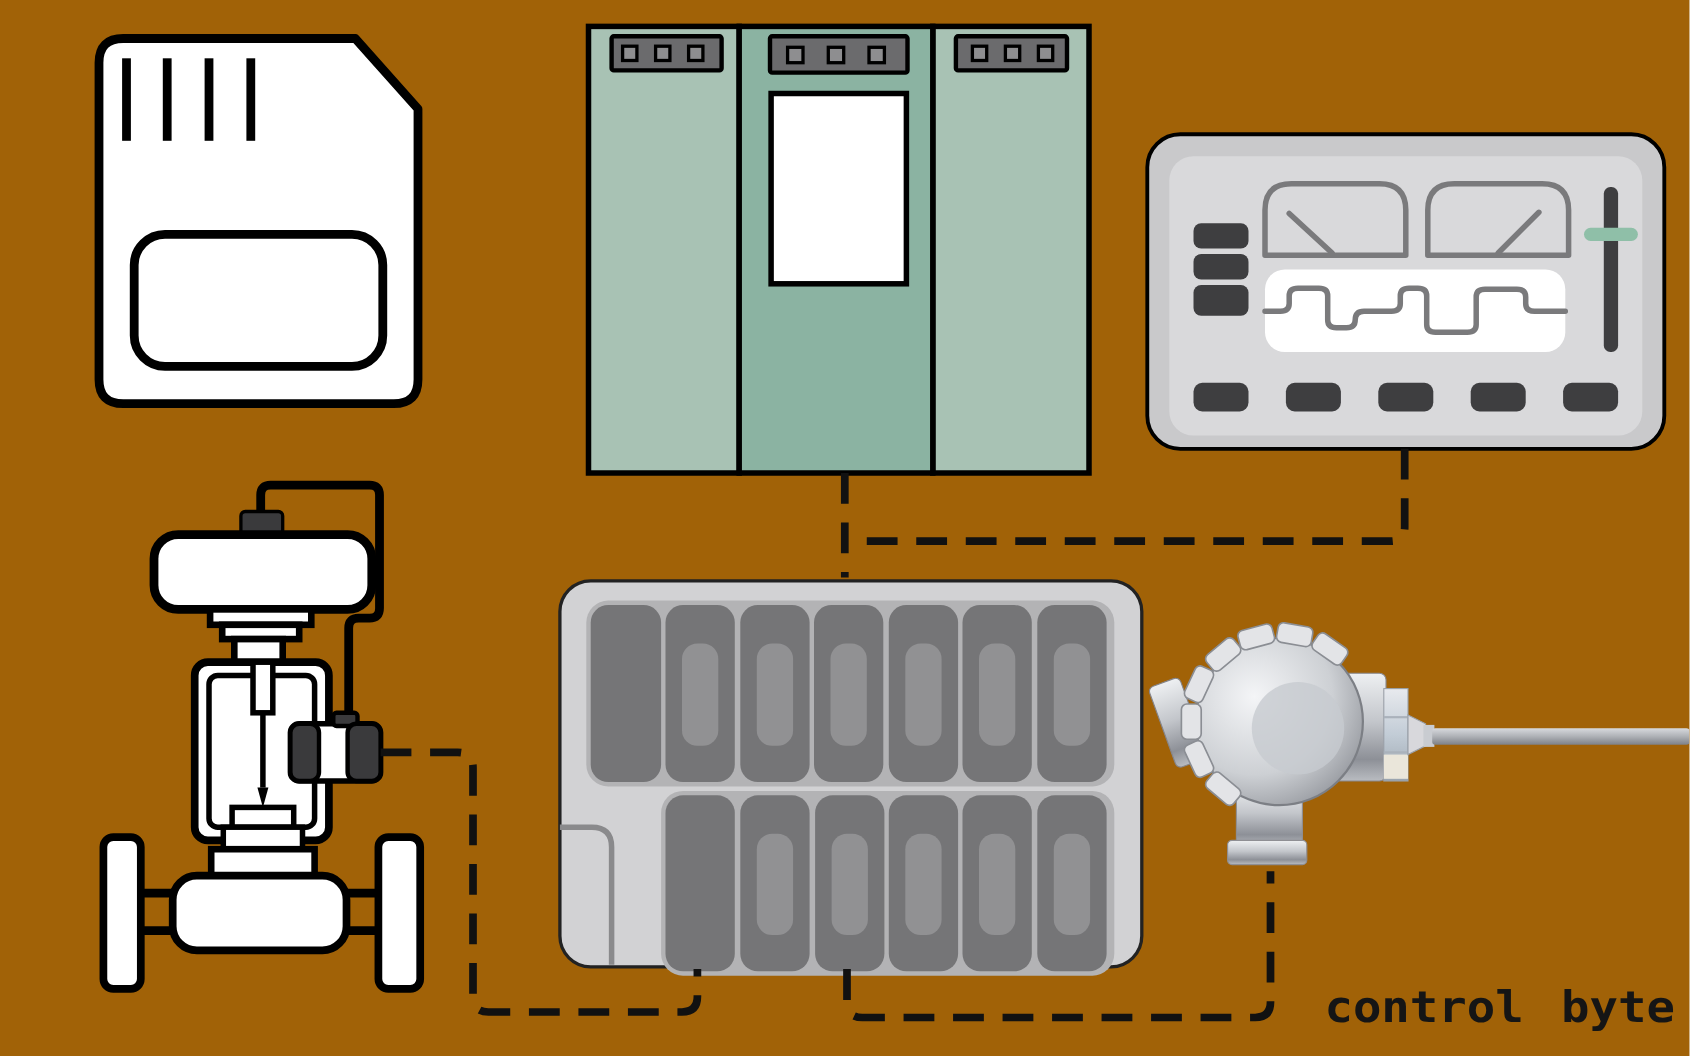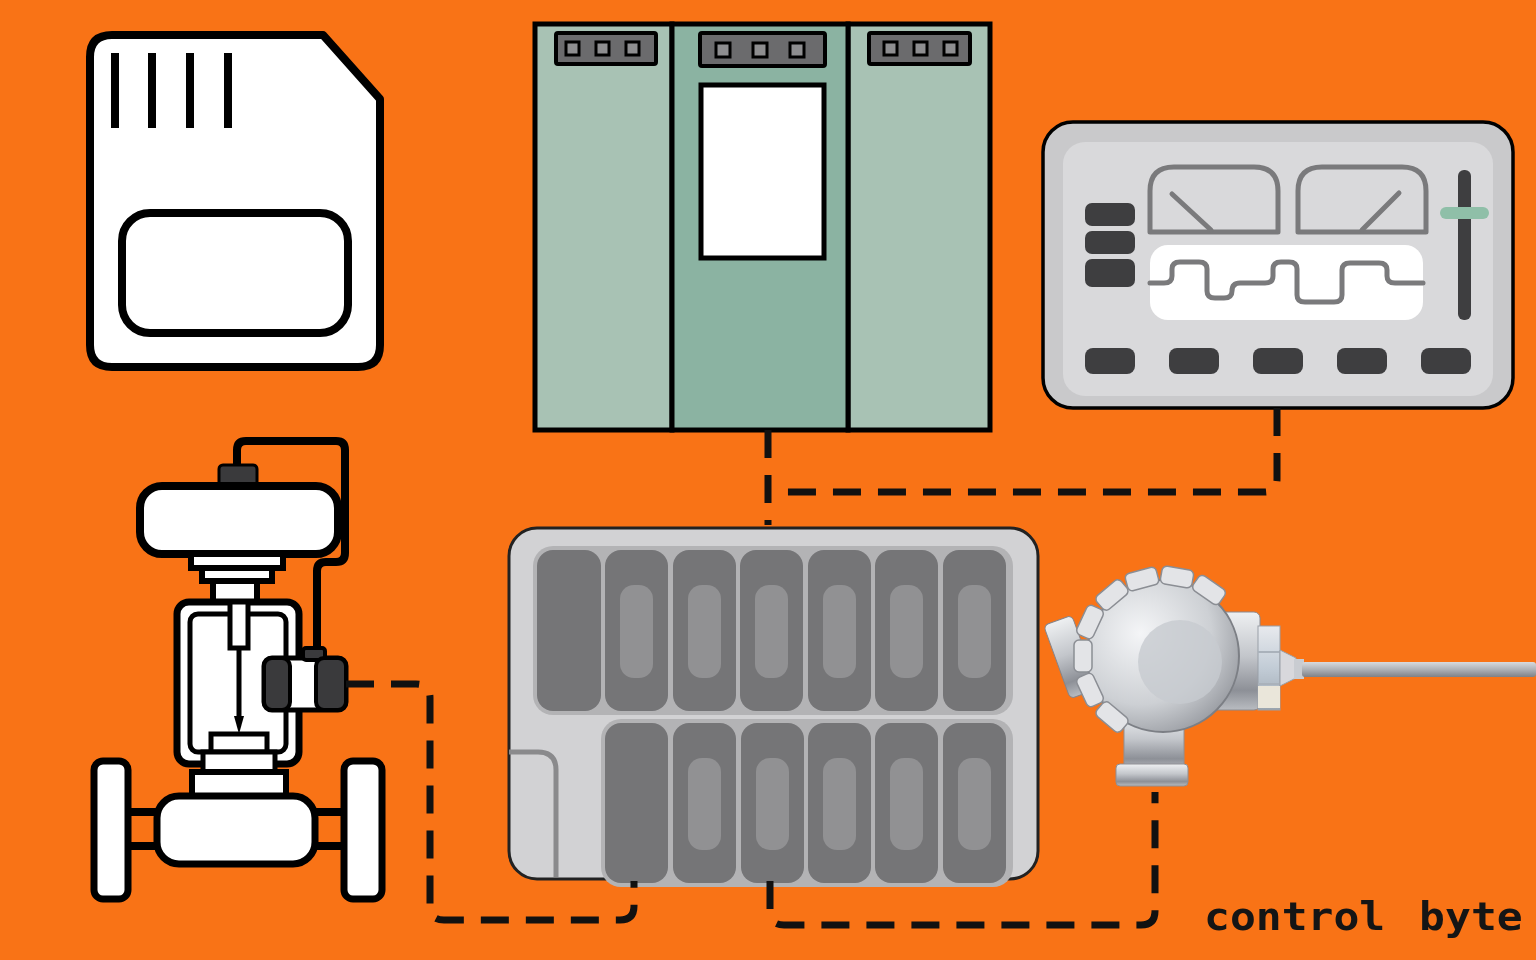--- a/index.html
+++ b/index.html
@@ -1,16 +1,16 @@
 <!DOCTYPE html>
 <html><head>
 <meta charset="utf-8">
 <style>
   html,body{margin:0;padding:0;background:#ffffff;}
-  #stage{position:relative;width:1536px;height:960px;background:#f97316;overflow:hidden;
+  #stage{position:relative;width:1536px;height:960px;background:#a16207;overflow:hidden;
          font-family:"DejaVu Sans","Liberation Sans",sans-serif;}
   #scene{position:absolute;left:0;top:0;}
   .blk{stroke:#000;}
   .wfill{fill:#ffffff;}
   .nofill{fill:none;}
   #logo{position:absolute;left:1204px;top:896px;width:332px;height:46px;
         font-family:"DejaVu Sans Mono","Liberation Mono",monospace;
         font-weight:700;font-size:43px;line-height:44px;letter-spacing:0px;
         word-spacing:8px;color:#151515;white-space:nowrap;transform:scaleY(0.92);
         transform-origin:left top;}

